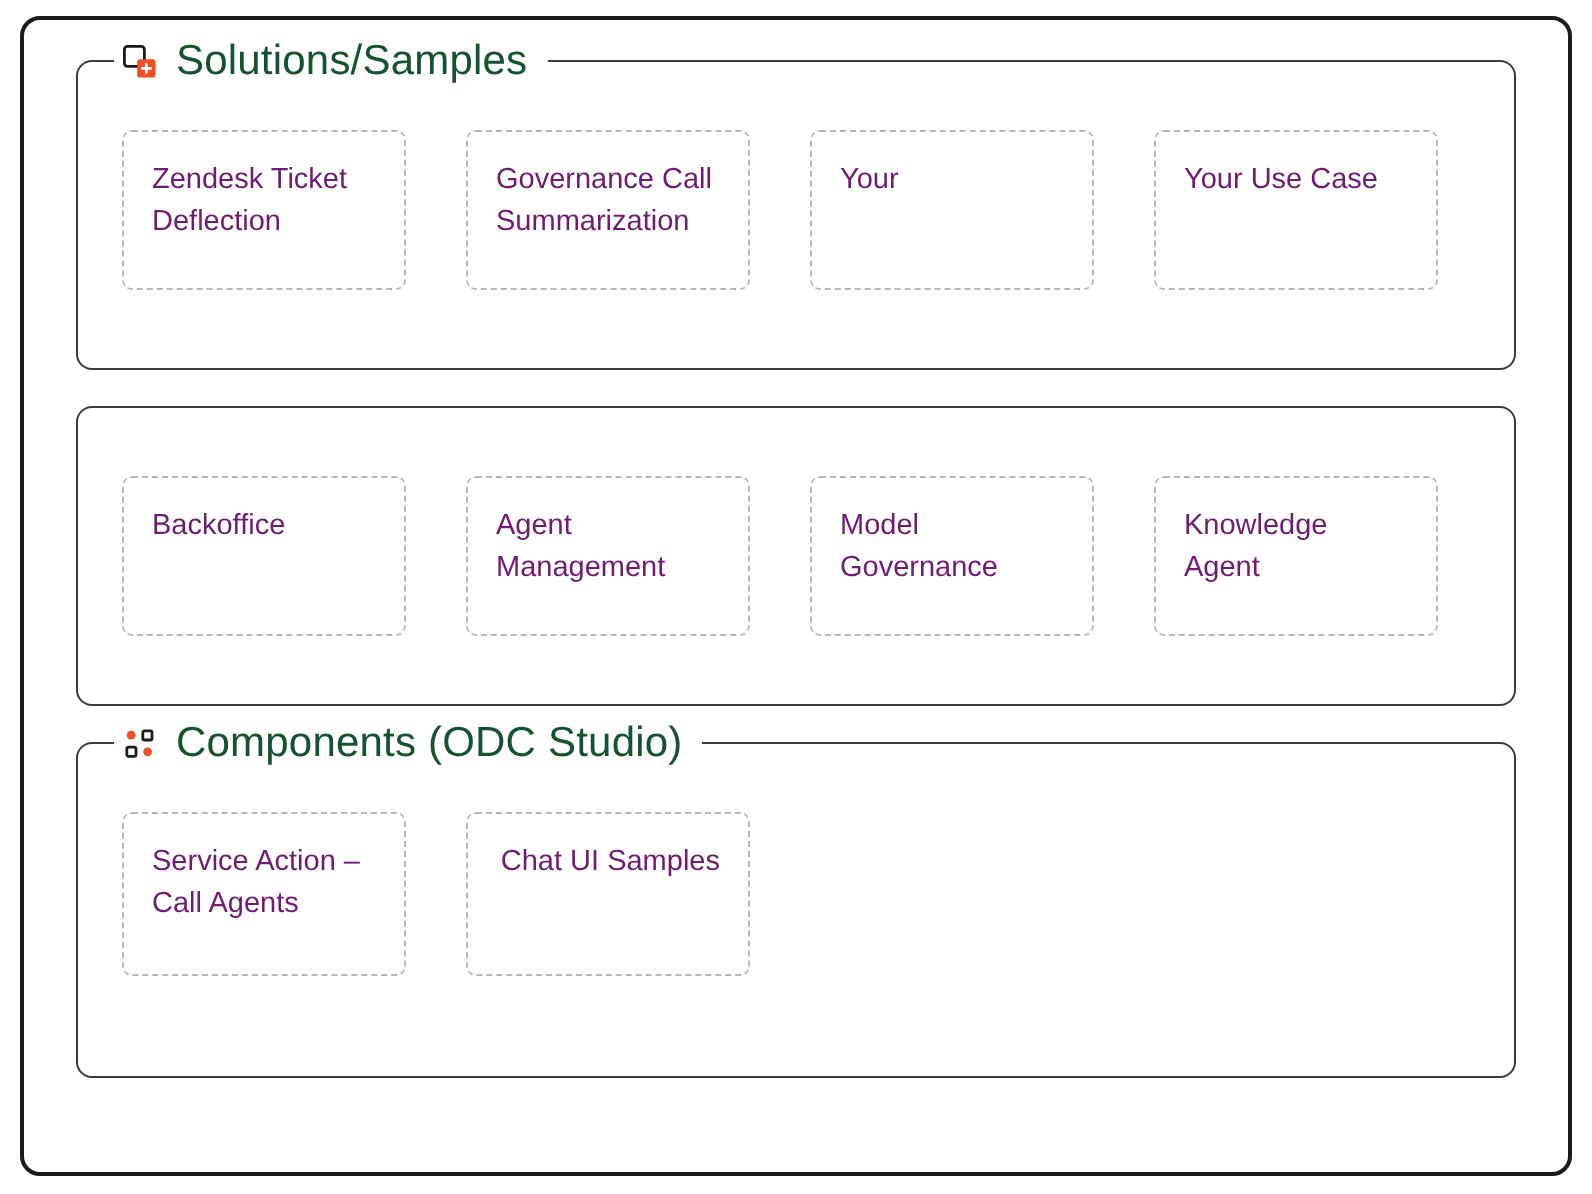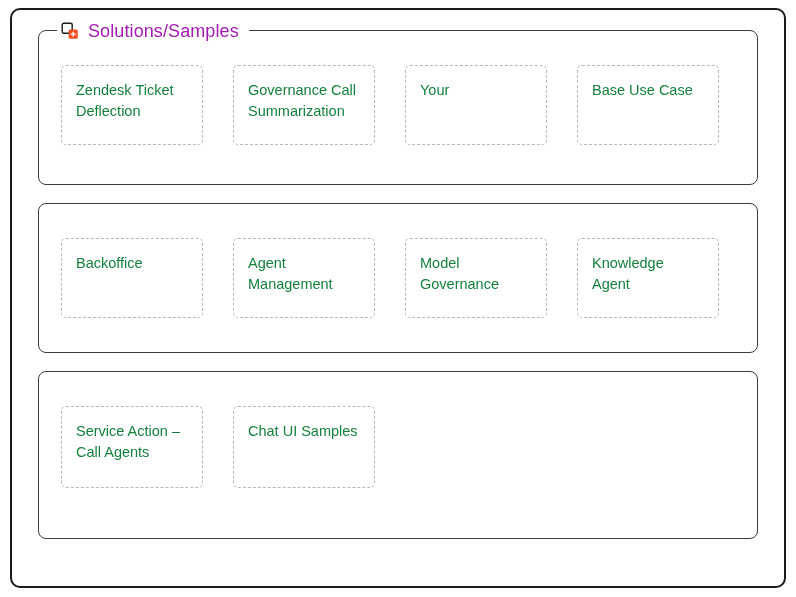--- a/index.html
+++ b/index.html
@@ -51,22 +51,22 @@
     left: 18px;
     background: #ffffff;
     padding: 0 10px 0 4px;
     display: flex;
     align-items: center;
     gap: 9px;
     height: 22px;
     line-height: 22px;
   }
   .group-title {
-    font-size: 18px;
-    color: #a21caf;
+    font-size: 21px;
+    color: #14532d;
     letter-spacing: 0.1px;
     white-space: nowrap;
   }
   .legend-icon {
     width: 18px;
     height: 18px;
     display: block;
     flex: 0 0 18px;
   }
   .cards {
@@ -82,27 +82,27 @@
     border-radius: 5px;
     box-sizing: border-box;
     padding: 14px 14px;
     display: flex;
     align-items: flex-start;
     background: #ffffff;
   }
   .card-label {
     font-size: 14.5px;
     line-height: 1.42;
-    color: #15803d;
+    color: #701a75;
     word-break: break-word;
   }
   .g-solutions { min-height: 155px; }
   .g-backoffice { min-height: 150px; }
   .g-components { min-height: 168px; }
-  .g-components .card { min-height: 82px; }
+  .g-components .card { min-height: 82px; justify-content: flex-end; }
   .g-solutions .card, .g-backoffice .card { min-height: 80px; }
 </style>
 </head>
 <body>
 
 <div class="canvas">
   <div class="outer-frame">
     <div class="groups">
 
       <div class="group g-solutions">
@@ -120,21 +120,21 @@
           <div class="card">
             <span class="card-label">Zendesk Ticket Deflection</span>
           </div>
           <div class="card">
             <span class="card-label">Governance Call Summarization</span>
           </div>
           <div class="card">
             <span class="card-label">Your</span>
           </div>
           <div class="card">
-            <span class="card-label">Base Use Case</span>
+            <span class="card-label">Your Use Case</span>
           </div>
         </div>
       </div>
 
       <div class="group g-backoffice">
         <div class="cards">
           <div class="card">
             <span class="card-label">Backoffice</span>
           </div>
           <div class="card">
@@ -143,20 +143,31 @@
           <div class="card">
             <span class="card-label">Model Governance</span>
           </div>
           <div class="card">
             <span class="card-label">Knowledge Agent</span>
           </div>
         </div>
       </div>
 
       <div class="group g-components">
+        <div class="group-legend">
+          <span class="legend-icon">
+            <svg viewBox="0 0 18 18" width="18" height="18" aria-hidden="true">
+              <circle cx="4.6" cy="4.6" r="2.2" fill="#f04e23"></circle>
+              <rect x="10.4" y="2.4" width="4.6" height="4.6" rx="0.9" fill="none" stroke="#1b1b1b" stroke-width="1.4"></rect>
+              <rect x="2.4" y="10.6" width="4.6" height="4.6" rx="0.9" fill="none" stroke="#1b1b1b" stroke-width="1.4"></rect>
+              <circle cx="12.8" cy="12.9" r="2.2" fill="#f04e23"></circle>
+            </svg>
+          </span>
+          <span class="group-title">Components (ODC Studio)</span>
+        </div>
         <div class="cards">
           <div class="card">
             <span class="card-label">Service Action – Call Agents</span>
           </div>
           <div class="card">
             <span class="card-label">Chat UI Samples</span>
           </div>
         </div>
       </div>
 

